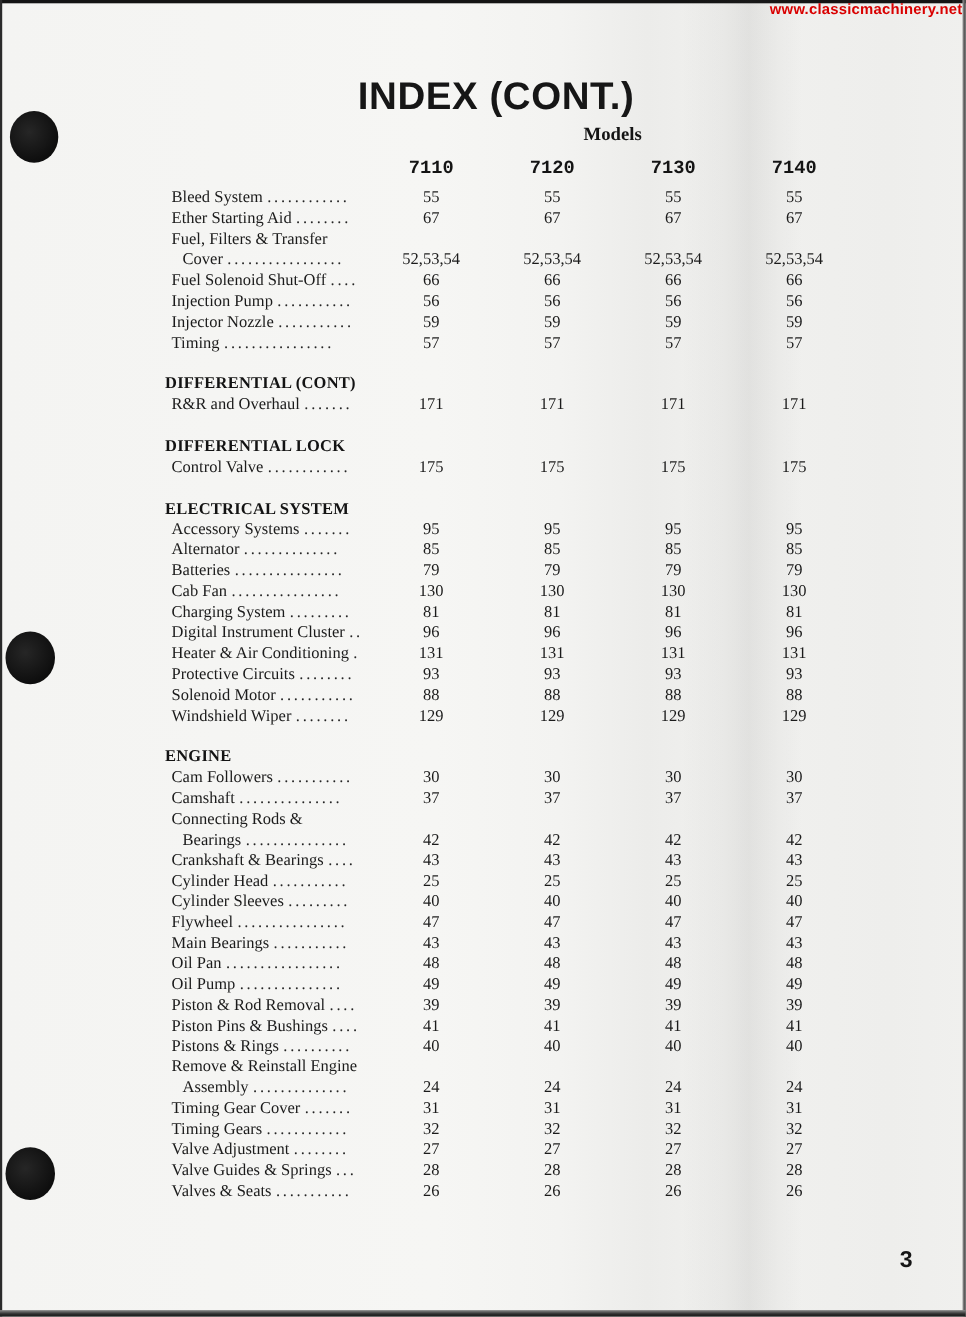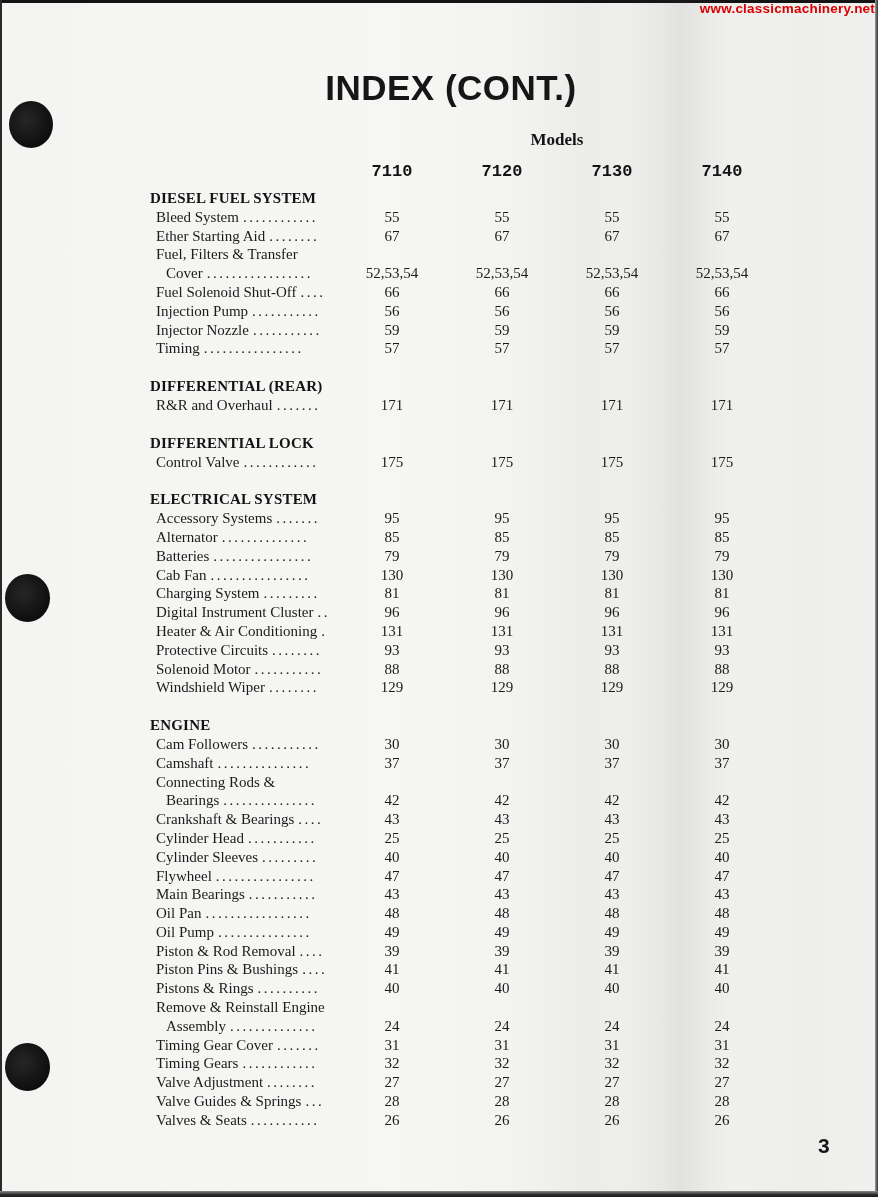--- a/index.html
+++ b/index.html
@@ -22,21 +22,21 @@
   #hole3{left:5px;top:1043px;width:45px;height:48px;}
 
   .watermark{position:absolute;top:1px;right:3px;
         font-family:"Liberation Sans",sans-serif;font-weight:bold;font-size:13.5px;
         letter-spacing:0.2px;}
 
   .title{position:absolute;top:68px;left:0;width:902px;text-align:center;
         font-family:"Liberation Sans",sans-serif;font-weight:bold;font-size:35px;
         letter-spacing:0.5px;color:#161616;}
 
-  #content{position:absolute;left:150px;top:131px;width:700px;}
+  #content{position:absolute;left:150px;top:113px;width:700px;}
   .models-label{margin-left:187px;width:440px;text-align:center;
         font-weight:bold;font-size:17px;height:18px;line-height:18px;color:#141414;}
   .model-row{display:flex;margin-top:13px;height:19px;line-height:19px;font-family:Liberation Mono, monospace;}
   .model-row .lbl{width:187px;flex:none;}
   .model-row .cell{width:110px;flex:none;text-align:center;
         font-weight:bold;font-size:17px;color:#141414;}
 
   #index-table{margin-top:8px;}
   .section + .section{margin-top:19px;}
   .heading{height:18.8px;line-height:18.8px;font-weight:bold;font-size:15px;
@@ -75,21 +75,20 @@
     <div class="model-row">
       <div class="lbl"></div>
       <div class="cell">7110</div>
       <div class="cell">7120</div>
       <div class="cell">7130</div>
       <div class="cell">7140</div>
     </div>
 
     <div id="index-table">
         <div class="section">
-          <div class="heading">DIESEL FUEL SYSTEM</div>
           <div class="row">
             <div class="lbl"><span>Bleed System</span><span class="dots">............</span></div>
             <div class="cell">55</div>
             <div class="cell">55</div>
             <div class="cell">55</div>
             <div class="cell">55</div>
           </div>
           <div class="row">
             <div class="lbl"><span>Ether Starting Aid</span><span class="dots">........</span></div>
             <div class="cell">67</div>
@@ -130,21 +129,21 @@
           </div>
           <div class="row">
             <div class="lbl"><span>Timing</span><span class="dots">................</span></div>
             <div class="cell">57</div>
             <div class="cell">57</div>
             <div class="cell">57</div>
             <div class="cell">57</div>
           </div>
         </div>
         <div class="section">
-          <div class="heading">DIFFERENTIAL (REAR)</div>
+          <div class="heading">DIFFERENTIAL (CONT)</div>
           <div class="row">
             <div class="lbl"><span>R&amp;R and Overhaul</span><span class="dots">.......</span></div>
             <div class="cell">171</div>
             <div class="cell">171</div>
             <div class="cell">171</div>
             <div class="cell">171</div>
           </div>
         </div>
         <div class="section">
           <div class="heading">DIFFERENTIAL LOCK</div>

